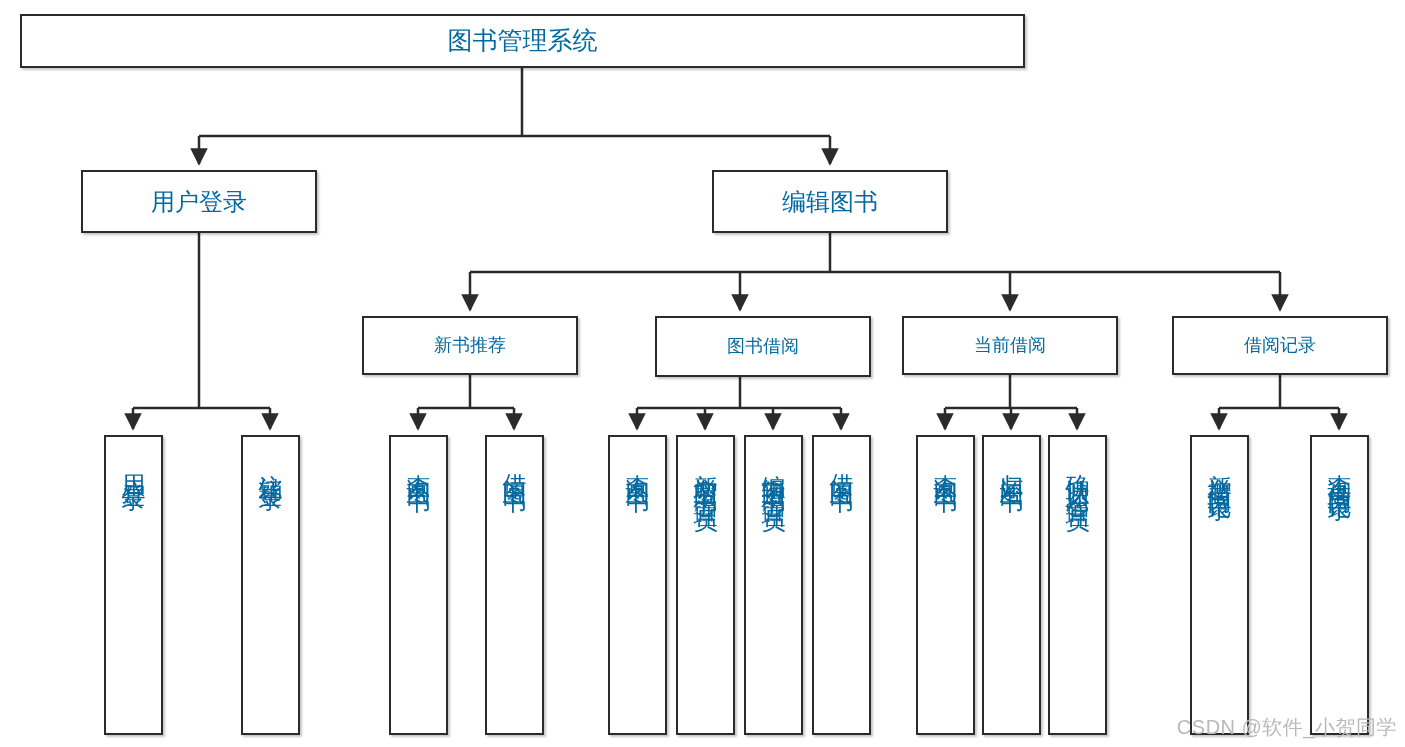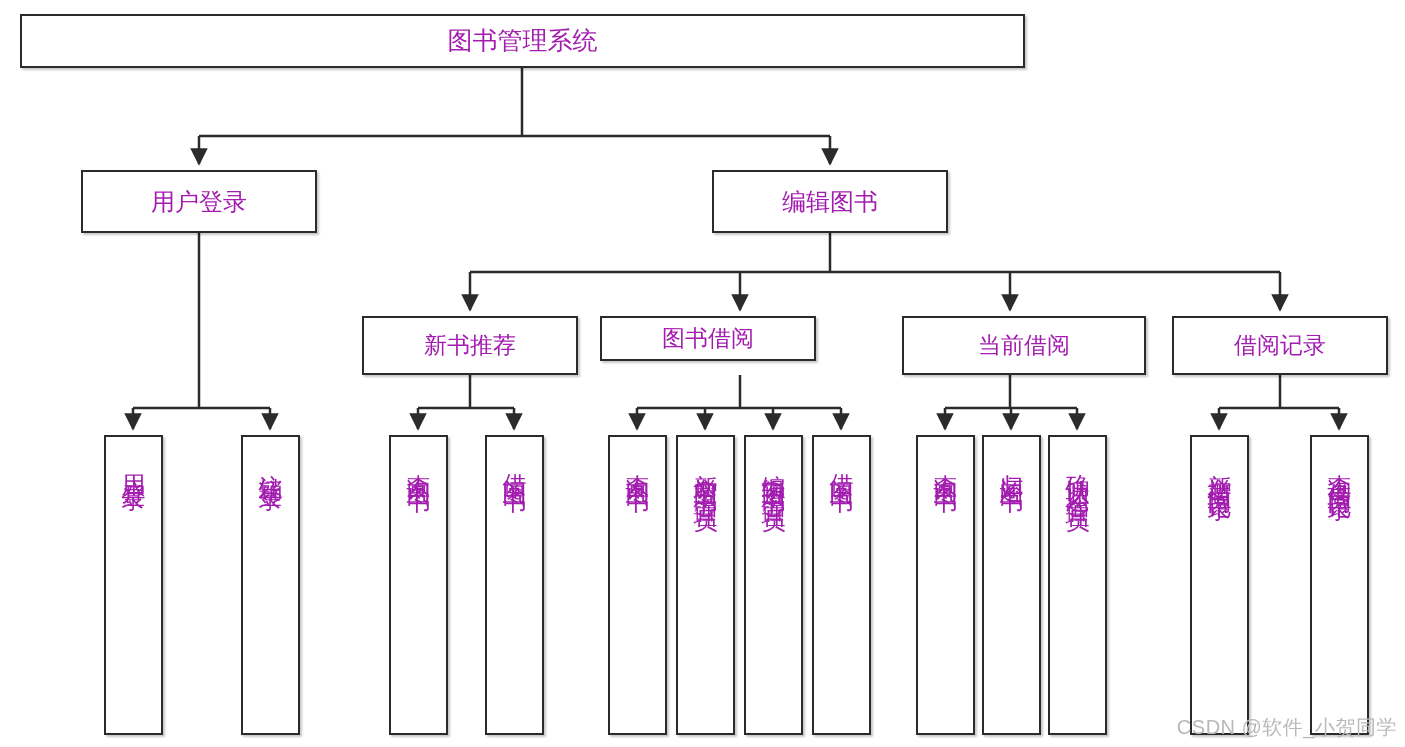--- a/index.html
+++ b/index.html
@@ -30,28 +30,28 @@
     position: absolute;
     box-sizing: border-box;
     border: 2.5px solid #2b2b2b;
     background: #ffffff;
     display: flex;
     align-items: center;
     justify-content: center;
     box-shadow: 2px 2px 2px rgba(0,0,0,0.22);
   }
   .node-label {
-    color: #a21caf;
+    color: #0369a1;
     text-align: center;
     line-height: 1.25;
     white-space: nowrap;
   }
   .level-0 .node-label { font-size: 25px; }
   .level-1 .node-label { font-size: 24px; }
-  .level-2 .node-label { font-size: 23px; }
+  .level-2 .node-label { font-size: 18px; }
   .leaf .node-label {
     writing-mode: vertical-rl;
     text-orientation: upright;
     font-size: 24px;
     letter-spacing: 5px;
     line-height: 1;
     white-space: nowrap;
   }
   .leaf {
     align-items: flex-start;
@@ -131,24 +131,24 @@
   <div class="node-box level-1" style="left: 81px; top: 170px; width: 236px; height: 63px;">
     <span class="node-label">用户登录</span>
   </div>
   <div class="node-box level-1" style="left: 712px; top: 170px; width: 236px; height: 63px;">
     <span class="node-label">编辑图书</span>
   </div>
 
   <div class="node-box level-2" style="left: 362px; top: 316px; width: 216px; height: 59px;">
     <span class="node-label">新书推荐</span>
   </div>
-  <div class="node-box level-2" style="left: 600px; top: 316px; width: 216px; height: 45px;">
+  <div class="node-box level-2" style="left: 655px; top: 316px; width: 216px; height: 61px;">
     <span class="node-label">图书借阅</span>
   </div>
-  <div class="node-box level-2" style="left: 902px; top: 316px; width: 244px; height: 59px;">
+  <div class="node-box level-2" style="left: 902px; top: 316px; width: 216px; height: 59px;">
     <span class="node-label">当前借阅</span>
   </div>
   <div class="node-box level-2" style="left: 1172px; top: 316px; width: 216px; height: 59px;">
     <span class="node-label">借阅记录</span>
   </div>
 
   <div class="node-box leaf" style="left: 104px; top: 435px; width: 59px; height: 300px;">
     <span class="node-label">用户登录</span>
   </div>
   <div class="node-box leaf" style="left: 241px; top: 435px; width: 59px; height: 300px;">

